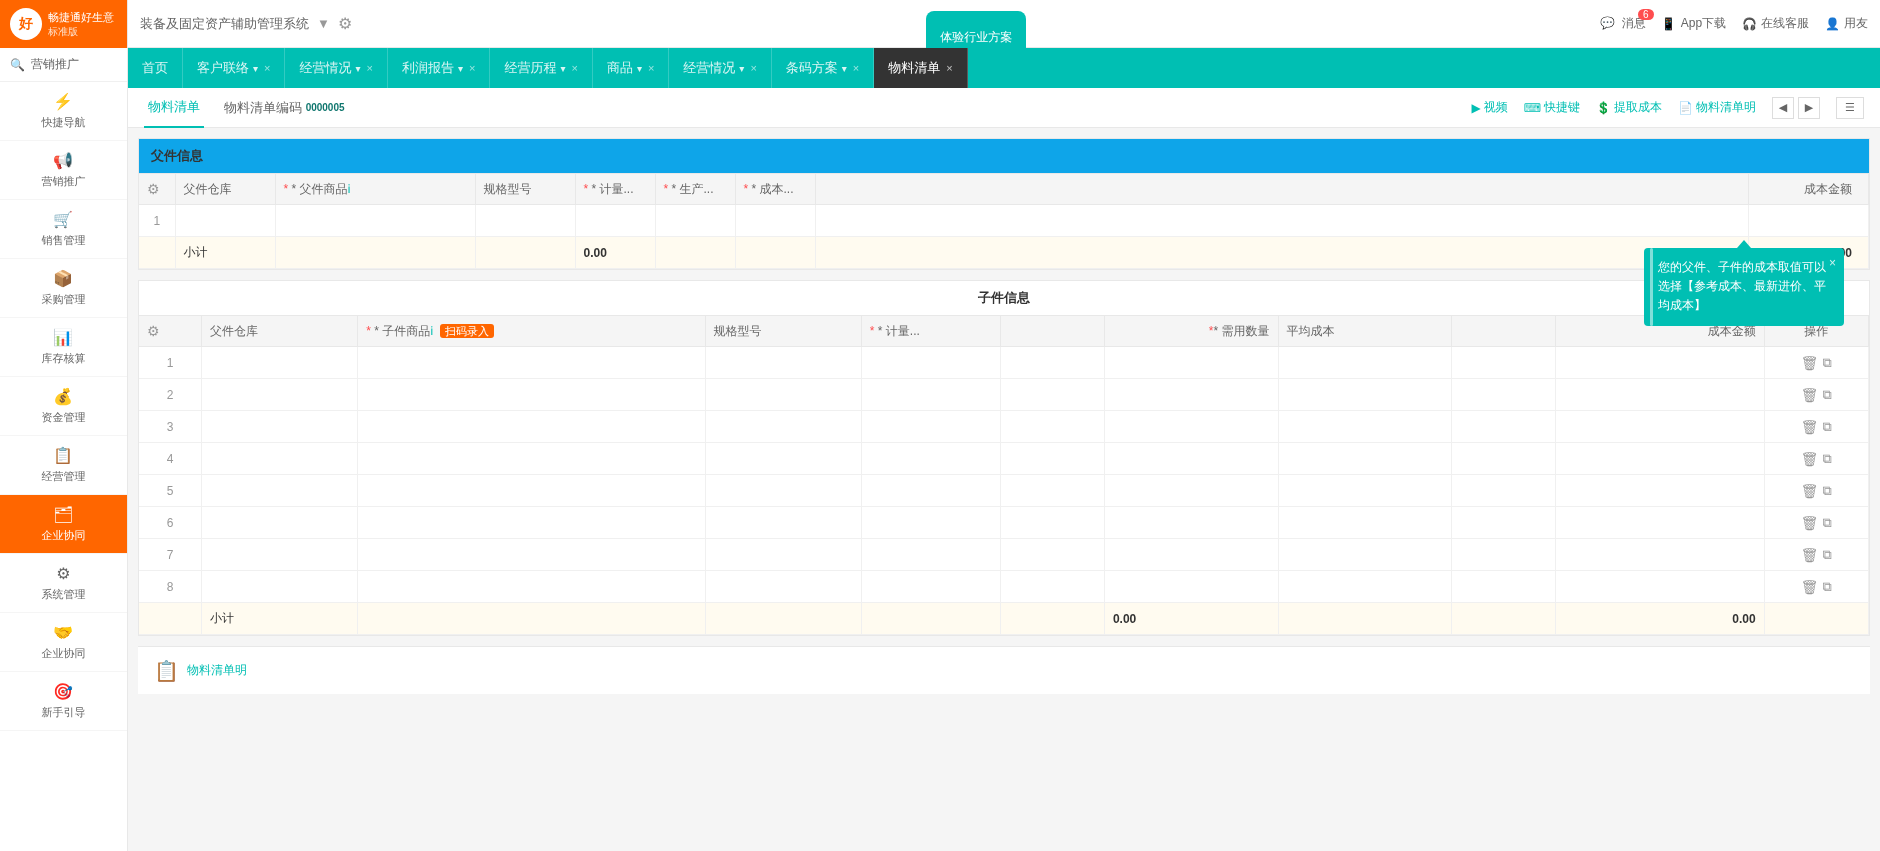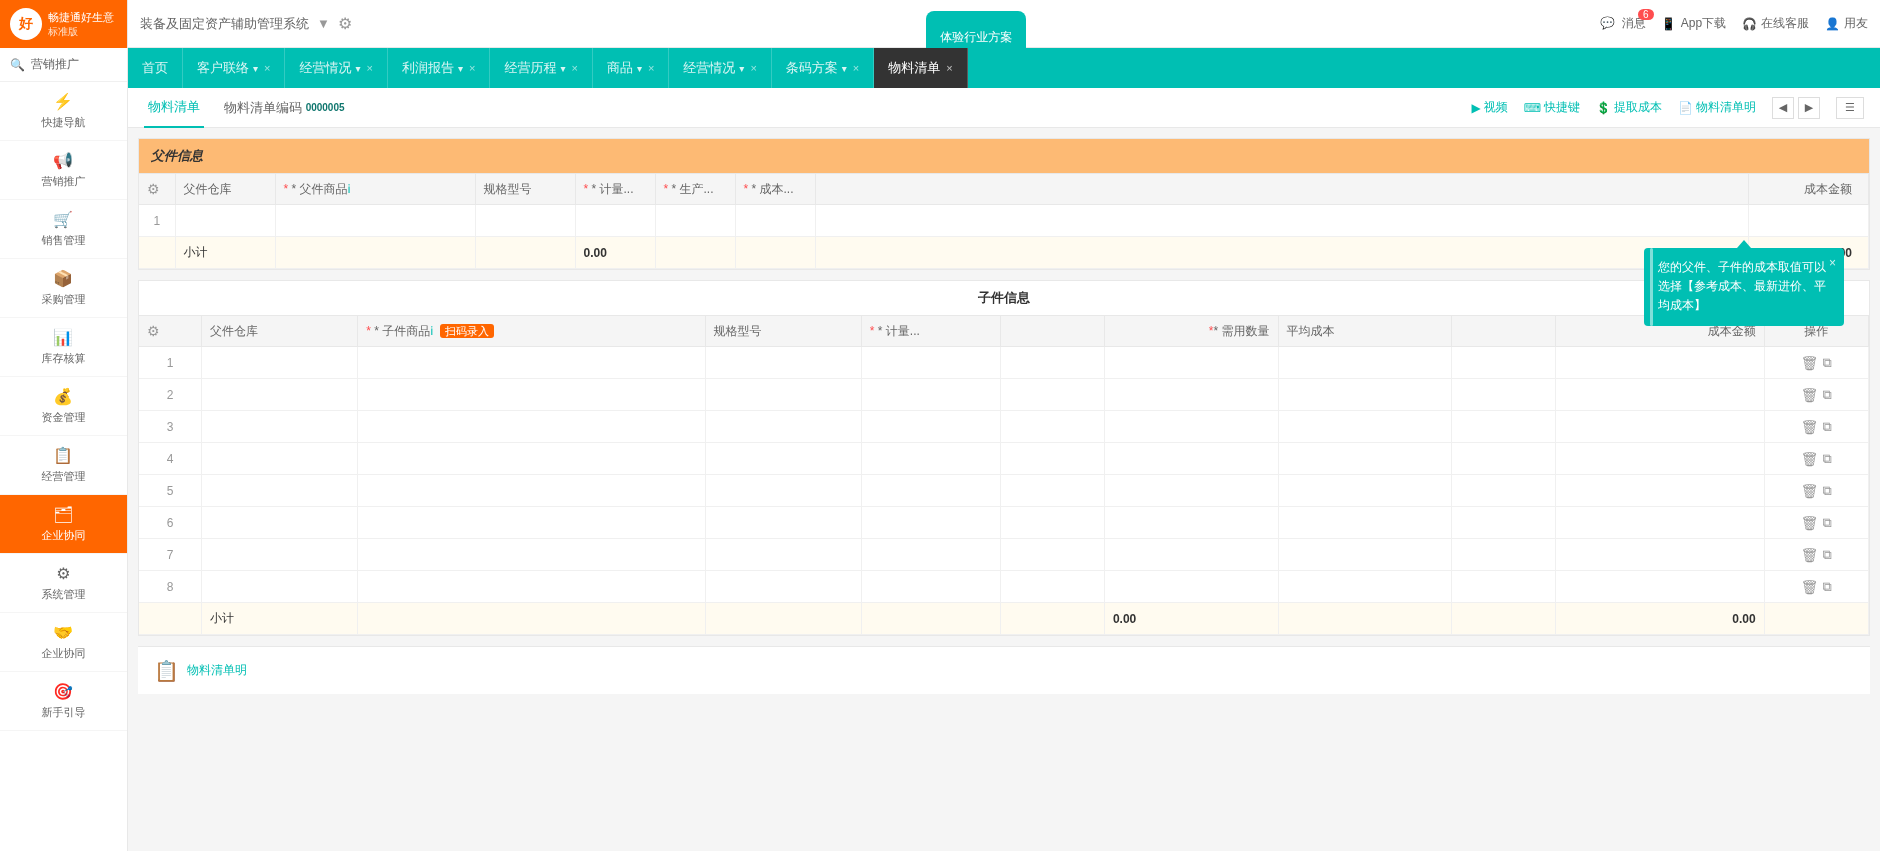--- a/index.html
+++ b/index.html
@@ -492,21 +492,21 @@
             <div class="nav-arrows">
               <div class="nav-arrow-btn">◀</div>
               <div class="nav-arrow-btn">▶</div>
             </div>
             <div class="nav-arrow-btn" style="width:28px;">☰</div>
           </div>
         </div>
       </div>
 
       <div style="padding: 0 10px 0 10px; margin-top:10px;">
-        <div class="section-title" style="background:#fdba74;border:1px solid #e8e8e8;border-bottom:none;padding:8px 12px;font-style:italic;">父件信息</div>
+        <div class="section-title" style="background:#0ea5e9;border:1px solid #e8e8e8;border-bottom:none;padding:8px 12px;">父件信息</div>
         <div style="border:1px solid #e8e8e8; background:#fff; position:relative;">
           <table class="data-table">
             <thead>
               <tr>
                 <th class="col-header-settings settings-col">
                   <span class="settings-icon">⚙</span>
                 </th>
                 <th class="col-warehouse">父件仓库</th>
                 <th class="col-product">
                   <span class="required">* </span><span>* 父件商品</span><span style="color:#00bfb3;">ℹ</span>

